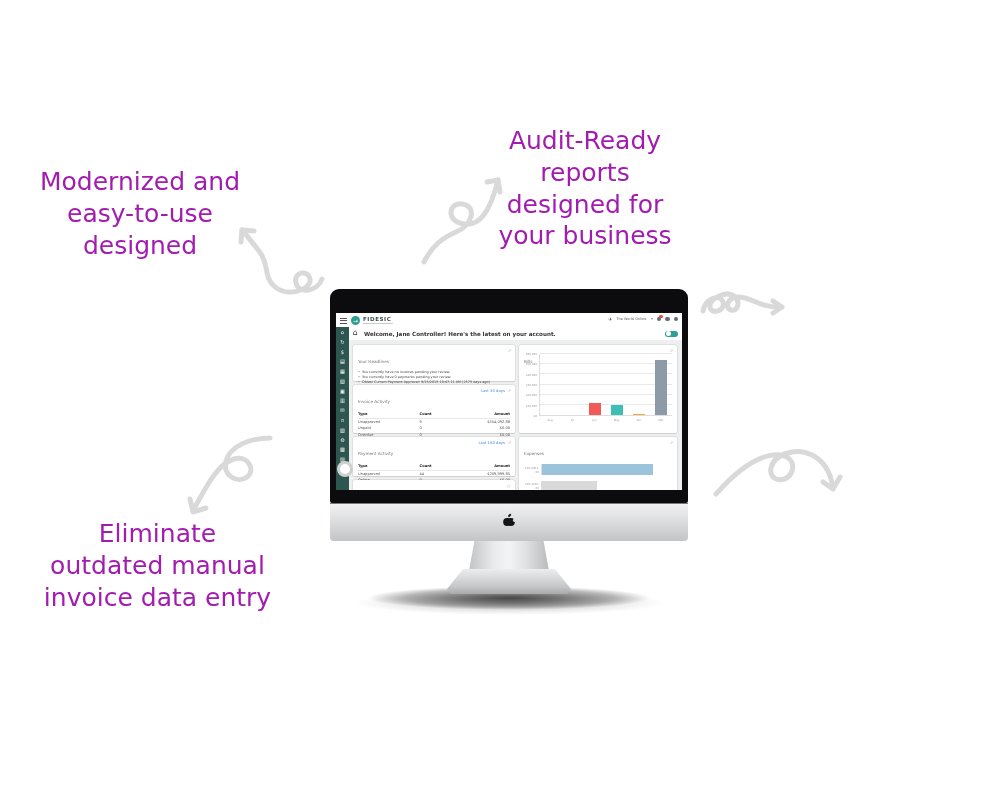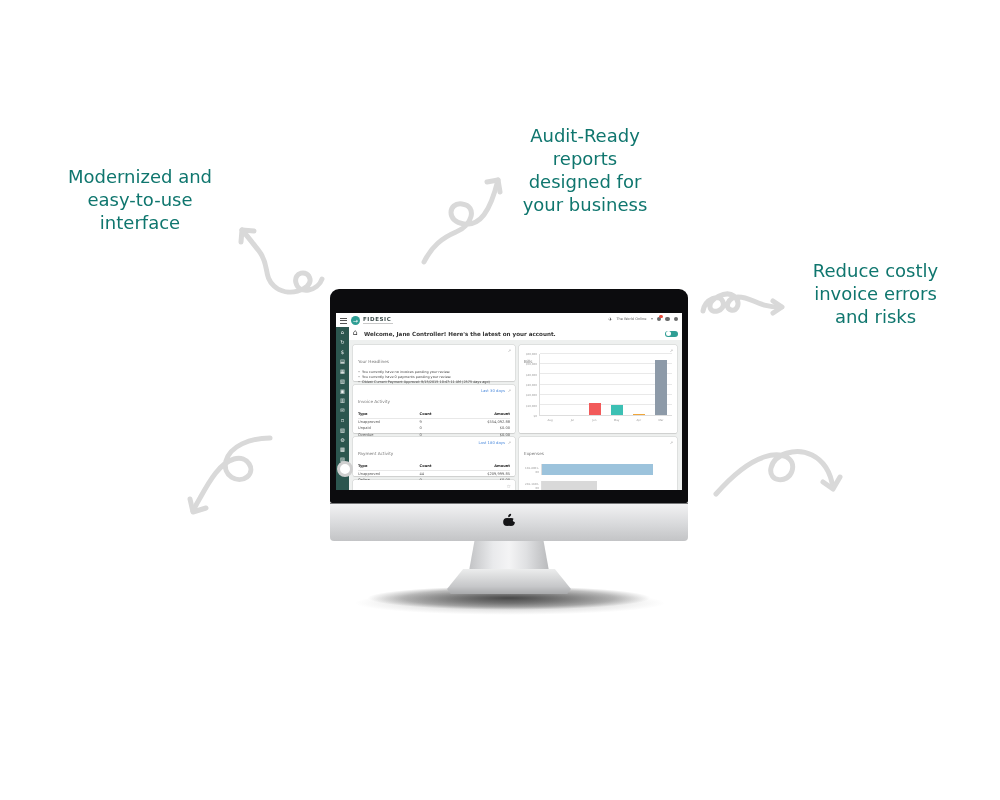--- a/index.html
+++ b/index.html
@@ -1,20 +1,20 @@
 <!DOCTYPE html>
 <html><head>
 <meta charset="utf-8">
 <style>
   html,body{margin:0;padding:0;background:#fff;}
   .canvas{position:relative;width:1000px;height:800px;background:#ffffff;overflow:hidden;
           font-family:"DejaVu Sans",sans-serif;}
 
   
-  .callout{position:absolute;color:#0f766e;font-size:18px;line-height:1.27;
+  .callout{position:absolute;color:#a21caf;font-size:25px;line-height:1.27;
            text-align:center;white-space:pre-line;}
 
   
   .doodle{position:absolute;}
   .doodle path,.doodle polyline{fill:none;stroke:#d9d9d9;stroke-width:5;
            stroke-linecap:round;stroke-linejoin:round;}
 
   
   .bezel{position:absolute;left:330px;top:289px;width:358px;height:214px;
          background:#0c0c0e;border-radius:9px 9px 2px 2px;}
@@ -111,28 +111,28 @@
   .chatbtn{position:absolute;left:1px;top:148px;width:16px;height:16px;border-radius:50%;
            background:#fff;border:3px solid #cfcfcf;box-sizing:border-box;cursor:pointer;}
 </style>
 </head>
 <body>
 
 <div class="canvas">
 
   <div class="callout" style="left:15px;top:166px;width:250px;">Modernized and
 easy-to-use
-interface</div>
+designed</div>
   <div class="callout" style="left:455px;top:125px;width:260px;">Audit-Ready
 reports
 designed for
 your business</div>
-  <div class="callout" style="left:763px;top:260px;width:225px;">Reduce costly
-invoice errors
-and risks</div>
+  <div class="callout" style="left:30px;top:518px;width:255px;">Eliminate
+outdated manual
+invoice data entry</div>
 
   <svg class="doodle" style="left:225px;top:215px;" width="100" height="80">
     <path d="M97,64 C93,76 74,80 71,68 C68,57 83,54 85,64 C87,75 62,83 49,71 C38,61 45,50 34,36 C30,31 24,23 17,15"></path>
     <polyline points="16,27 17,15 29,16"></polyline>
   </svg>
   <svg class="doodle" style="left:412px;top:162px;" width="100" height="105">
     <path d="M12,100 C20,84 30,76 44,70 C60,64 66,44 50,42 C36,40 34,60 52,62 C68,64 78,50 86,18"></path>
     <polyline points="75,20 86,18 88,30"></polyline>
   </svg>
   <svg class="doodle" style="left:698px;top:282px;" width="92" height="46">

